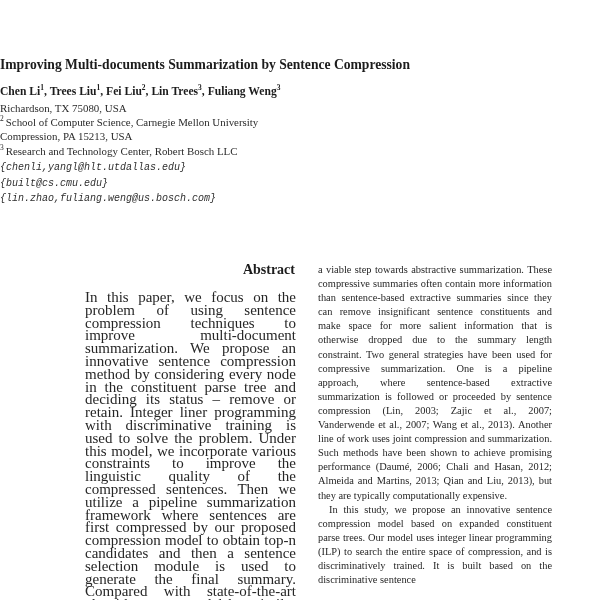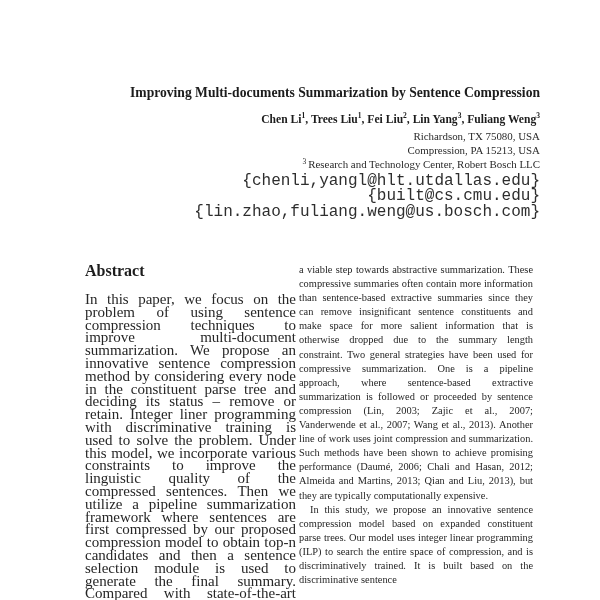--- a/index.html
+++ b/index.html
@@ -6,59 +6,60 @@
   html, body { background: #ffffff; }
   .page {
     position: relative;
     width: 600px; height: 600px;
     margin: 0 auto;
     background: #ffffff;
     color: #262626;
     font-family: "Liberation Serif", "DejaVu Serif", serif;
     overflow: hidden;
   }
-  .header { position: absolute; top: 56px; left: 0; width: 540px; text-align: right; margin-top: 28px; }
+  .header { position: absolute; top: 56px; left: 0; width: 540px; text-align: left; }
   .title { font-weight: bold; font-size: 13.6px; line-height: 17.5px; color: #1c1c1c; }
   .authors { margin-top: 11px; font-weight: bold; font-size: 11.6px; color: #1c1c1c; }
   sup { font-size: 7.5px; vertical-align: super; line-height: 0; }
   sup:empty { display: none; }
   .affils { margin-top: 3px; font-size: 10.9px; line-height: 14.4px; color: #2a2a2a; }
   .affil-row sup { margin-right: 2px; }
   .emails {
     margin-top: 2px;
     font-family: "Liberation Mono", "DejaVu Sans Mono", monospace;
-    font-size: 16px; line-height: 15.6px; color: #2e2e2e;
+    font-size: 10px; line-height: 15.6px; color: #2e2e2e; font-style: italic;
   }
   .col-left  { position: absolute; left: 62px;  top: 262px; width: 234px; }
-  .col-right { position: absolute; left: 299px; top: 263px; width: 234px; height: 337px; overflow: hidden; }
-  .abstract-head { width: 210px; margin-left: 23px; text-align: left; font-weight: bold; font-size: 16px; color: #1c1c1c; }
+  .col-right { position: absolute; left: 318px; top: 263px; width: 234px; height: 337px; overflow: hidden; }
+  .abstract-head { width: 210px; margin-left: 23px; text-align: right; font-weight: bold; font-size: 14px; color: #1c1c1c; }
   .abstract-body {
     width: 211px; margin-left: 23px; margin-top: 13px;
     font-size: 15px; line-height: 12.8px; text-align: justify;
   }
   .intro-head { margin-top: 14px; display: flex; gap: 13px; font-weight: bold; font-size: 11.4px; color: #1c1c1c; }
   .body-para { font-size: 10.4px; line-height: 14.1px; text-align: justify; }
   .body-para.indent { text-indent: 11px; }
 </style>
 </head>
 <body>
 
 <div class="page">
 
   <div class="header">
     <div class="title">
       <div>Improving Multi-documents Summarization by Sentence Compression</div>
     </div>
 
     <div class="authors">
-      <span><span>Chen Li</span><sup>1</sup><span>, </span></span><span><span>Trees Liu</span><sup>1</sup><span>, </span></span><span><span>Fei Liu</span><sup>2</sup><span>, </span></span><span><span>Lin Yang</span><sup>3</sup><span>, </span></span><span><span>Fuliang Weng</span><sup>3</sup><span></span></span>
+      <span><span>Chen Li</span><sup>1</sup><span>, </span></span><span><span>Trees Liu</span><sup>1</sup><span>, </span></span><span><span>Fei Liu</span><sup>2</sup><span>, </span></span><span><span>Lin Trees</span><sup>3</sup><span>, </span></span><span><span>Fuliang Weng</span><sup>3</sup><span></span></span>
     </div>
 
     <div class="affils">
       <div class="affil-row"><span>Richardson, TX 75080, USA</span></div>
+      <div class="affil-row"><sup>2</sup><span>School of Computer Science, Carnegie Mellon University</span></div>
       <div class="affil-row"><span>Compression, PA 15213, USA</span></div>
       <div class="affil-row"><sup>3</sup><span>Research and Technology Center, Robert Bosch LLC</span></div>
     </div>
 
     <div class="emails">
       <div>{chenli,yangl@hlt.utdallas.edu}</div>
       <div>{built@cs.cmu.edu}</div>
       <div>{lin.zhao,fuliang.weng@us.bosch.com}</div>
     </div>
   </div>

